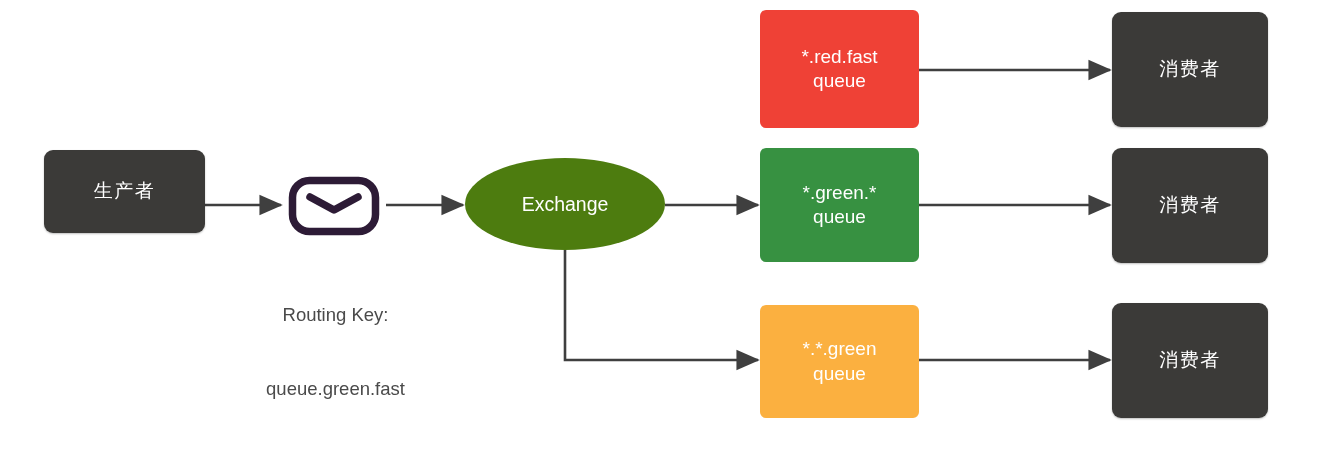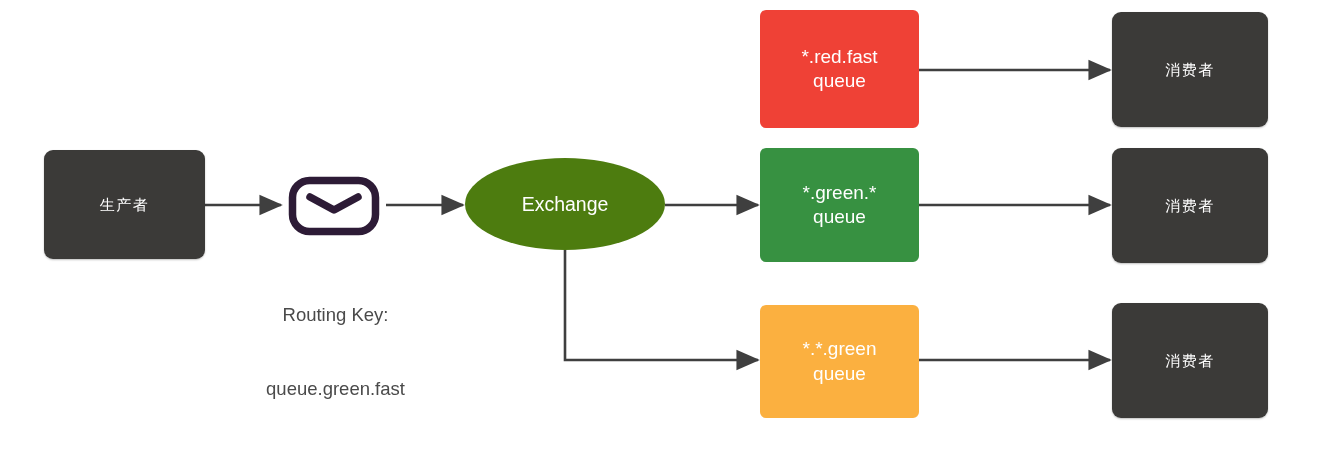--- a/index.html
+++ b/index.html
@@ -47,21 +47,21 @@
   }
   .q-red    { background: #ef4136; }
   .q-green  { background: #379141; }
   .q-yellow { background: #fbb040; }
   .ellipse {
     border-radius: 50%;
     background: #4d7c0f;
     color: #ffffff;
   }
   .label-cjk {
-    font-size: 15px;
+    font-size: 19px;
     letter-spacing: 1.5px;
   }
   .label-lat {
     font-size: 19.5px;
   }
   .queue-label {
     font-size: 19px;
     border-radius: 6px;
   }
   .caption {
@@ -110,21 +110,21 @@
 
     <g>
       <line x1="919" y1="205" x2="1110" y2="205" stroke="#3f3f3f" stroke-width="2.6" marker-end="url(#ah)"></line>
     </g>
 
     <g>
       <line x1="919" y1="360" x2="1110" y2="360" stroke="#3f3f3f" stroke-width="2.6" marker-end="url(#ah)"></line>
     </g>
   </svg>
 
-  <div class="node box dark label-cjk" style="left:44px; top:150px; width:161px; height:109px;">
+  <div class="node box dark label-cjk" style="left:44px; top:150px; width:161px; height:83px;">
     <span>生产者</span>
   </div>
 
   <div class="envelope" style="left:288px; top:176px;">
     <svg width="92" height="60" viewBox="0 0 92 60">
       <rect x="4.5" y="4.5" width="83" height="51" rx="17" ry="17" fill="#ffffff" stroke="#2d1b36" stroke-width="7.5"></rect>
       <path d="M22,21 L46,34 L70,21" fill="none" stroke="#2d1b36" stroke-width="7.5" stroke-linecap="round" stroke-linejoin="round"></path>
     </svg>
   </div>
 

